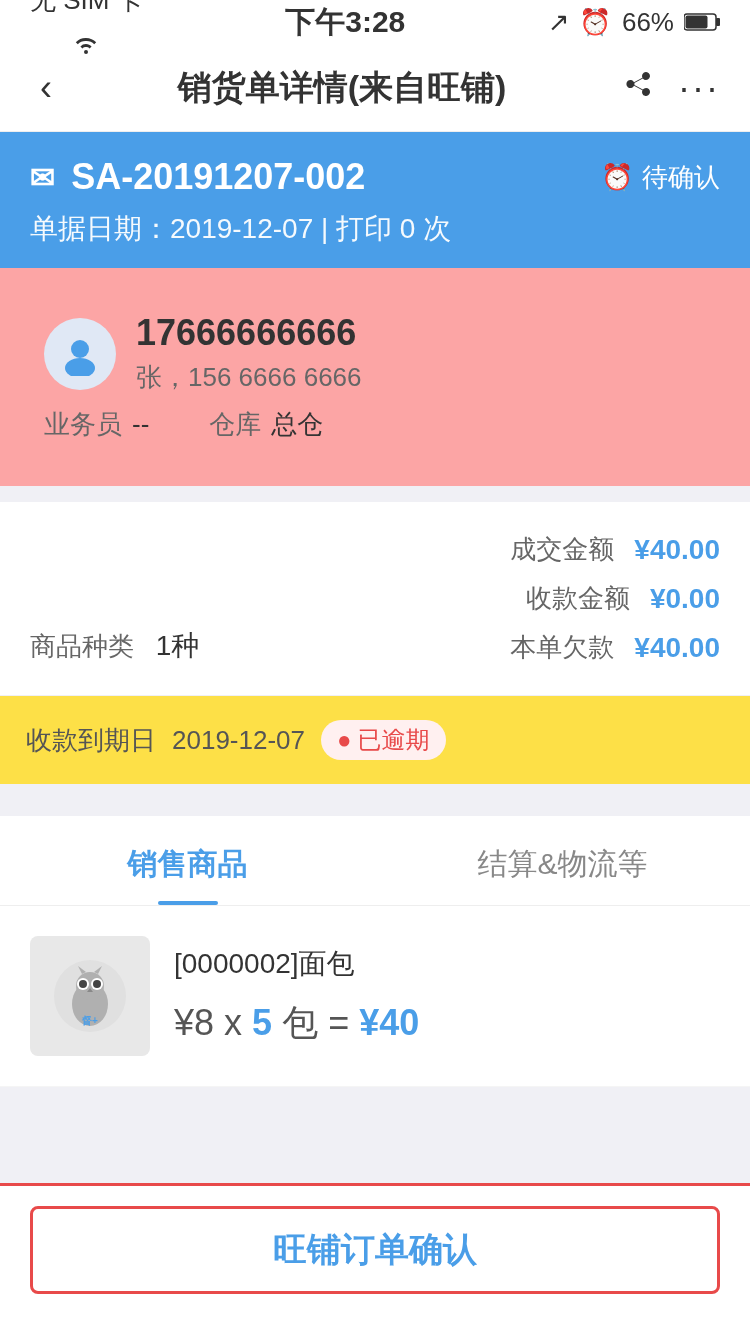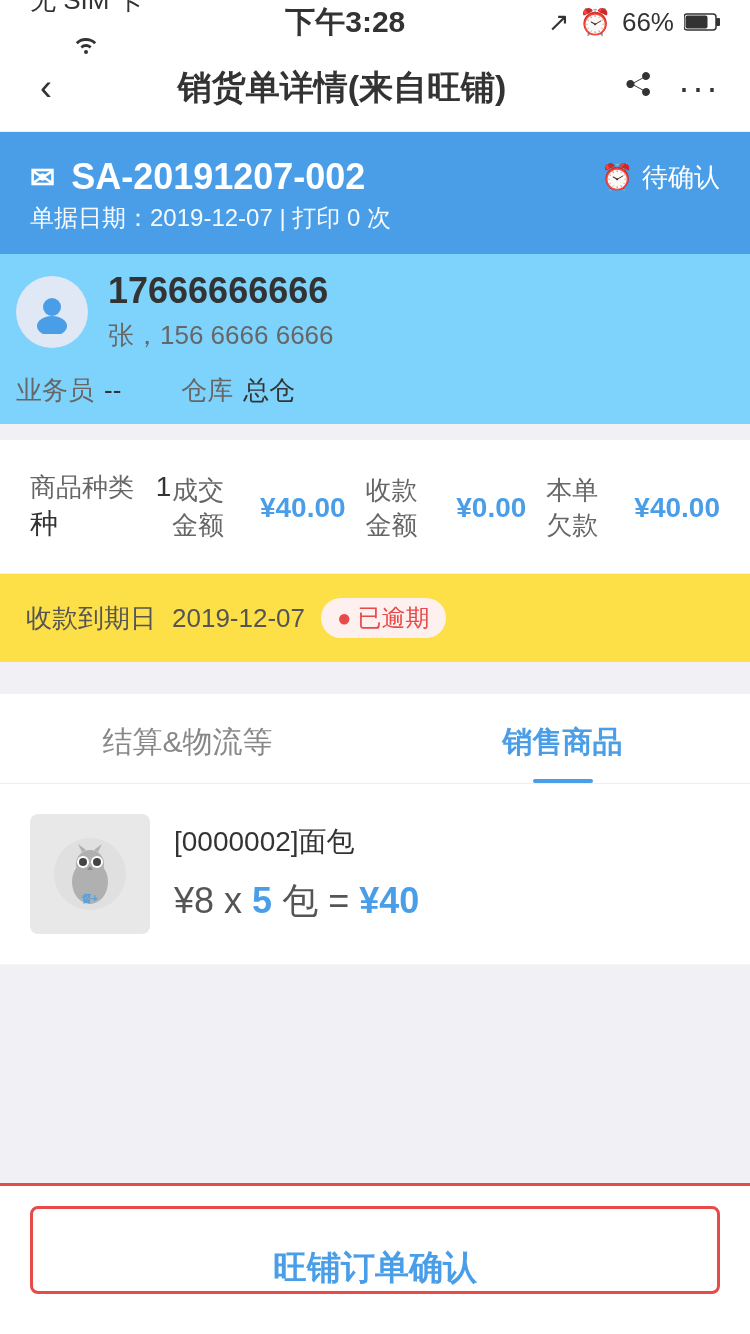--- a/index.html
+++ b/index.html
@@ -79,29 +79,29 @@
       gap: 16px;
     }
     .order-status {
       font-size: 26px;
       display: flex;
       align-items: center;
       gap: 8px;
       font-weight: 400;
     }
     .order-date {
-      font-size: 24px;
-      margin-top: 4px;
+      font-size: 28px;
+      margin-top: 12px;
       opacity: 0.95;
     }
 
     
     .customer-section {
-      background: #7dd3fc;
-      padding: 16px;
+      background: #fca5a5;
+      padding: 44px;
       margin-top: 0;
     }
     .customer-row {
       display: flex;
       align-items: center;
       gap: 20px;
     }
     .customer-avatar {
       width: 72px;
       height: 72px;
@@ -122,21 +122,21 @@
       font-weight: 600;
       color: #333;
     }
     .customer-name {
       font-size: 26px;
       color: #666;
       margin-top: 6px;
     }
     .customer-meta {
       display: flex;
-      margin-top: 20px;
+      margin-top: 12px;
       font-size: 26px;
       color: #555;
       gap: 60px;
     }
     .meta-item { display: flex; gap: 10px; align-items: center; }
     .meta-label { color: #666; }
     .meta-value { color: #333; }
 
     
     .divider {
@@ -150,23 +150,23 @@
       padding: 30px;
       display: flex;
       justify-content: space-between;
       align-items: flex-end;
     }
     .summary-left { font-size: 26px; color: #555; }
     .summary-label { color: #666; }
     .summary-value { font-size: 28px; color: #333; font-weight: 500; display: inline; }
     .summary-right {
       display: flex;
-      flex-direction: row;
+      flex-direction: column;
       align-items: flex-end;
-      gap: 20px;
+      gap: 14px;
     }
     .summary-row {
       display: flex;
       gap: 20px;
       align-items: center;
       font-size: 26px;
     }
     .summary-row-label { color: #666; }
     .amount-blue { color: #4a9ee8; font-weight: 700; font-size: 28px; }
 
@@ -289,21 +289,21 @@
       width: 100%;
       height: 88px;
       border: 3px solid #e84a4a;
       background: #fff;
       color: #4a9ee8;
       font-size: 34px;
       font-weight: 600;
       border-radius: 8px;
       cursor: pointer;
       display: flex;
-      align-items: flex-end;
+      align-items: center;
       justify-content: center;
     }
   </style>
 </head>
 <body>
 
 <div class="status-bar">
   <div class="status-left">
     <span>无 SIM 卡</span>
     <span>
@@ -408,25 +408,25 @@
   <span>2019-12-07</span>
   <span class="overdue-badge">
     <span style="color:#e84a4a;">●</span>
     <span>已逾期</span>
   </span>
 </div>
 
 <div class="divider"></div>
 
 <div class="tabs-bar">
+  <div class="tab-item active">
+    <span>销售商品</span>
+  </div>
   <div class="tab-item">
     <span>结算&amp;物流等</span>
-  </div>
-  <div class="tab-item active">
-    <span>销售商品</span>
   </div>
 </div>
 
 <div class="product-list">
   <div class="product-item">
     <div class="product-thumbnail">
       <div class="product-thumb-inner">
 
         <svg width="80" height="80" viewBox="0 0 80 80">
           <circle cx="40" cy="40" r="36" fill="#e0e0e0"></circle>

